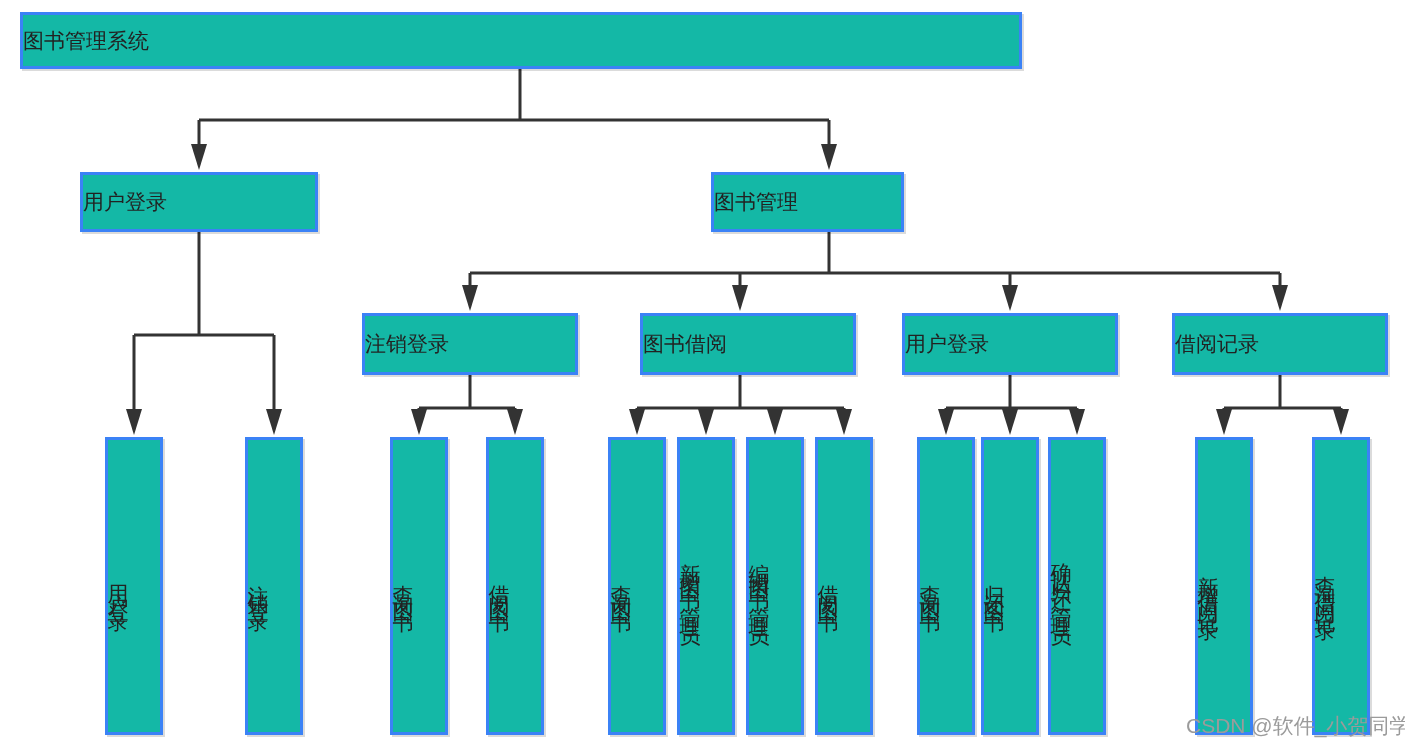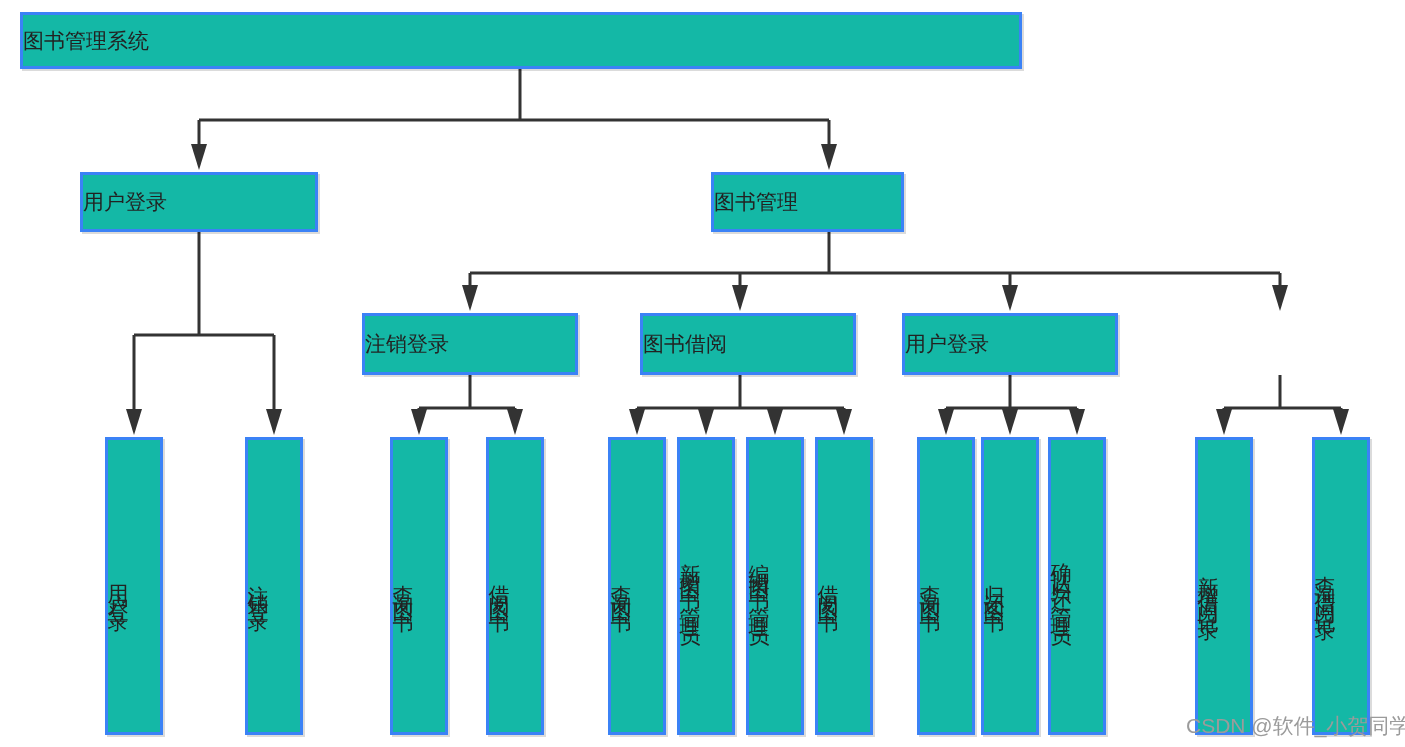--- a/index.html
+++ b/index.html
@@ -107,20 +107,23 @@
 
   <div class="node" style="left:362px; top:313px; width:216px; height:62px;">
     <span class="label">注销登录</span>
   </div>
   <div class="node" style="left:632px; top:313px; width:216px; height:62px;margin-left:8px;">
     <span class="label">图书借阅</span>
   </div>
   <div class="node" style="left:902px; top:313px; width:216px; height:62px;">
     <span class="label">用户登录</span>
   </div>
+  <div class="node" style="left:1172px; top:313px; width:216px; height:62px;">
+    <span class="label">借阅记录</span>
+  </div>
 
   <div class="node vnode" style="left:105px; top:437px; width:58px; height:298px;">
     <span class="label">用户登录</span>
   </div>
   <div class="node vnode" style="left:245px; top:437px; width:58px; height:298px;">
     <span class="label">注销登录</span>
   </div>
 
   <div class="node vnode" style="left:390px; top:437px; width:58px; height:298px;">
     <span class="label">查询图书</span>

